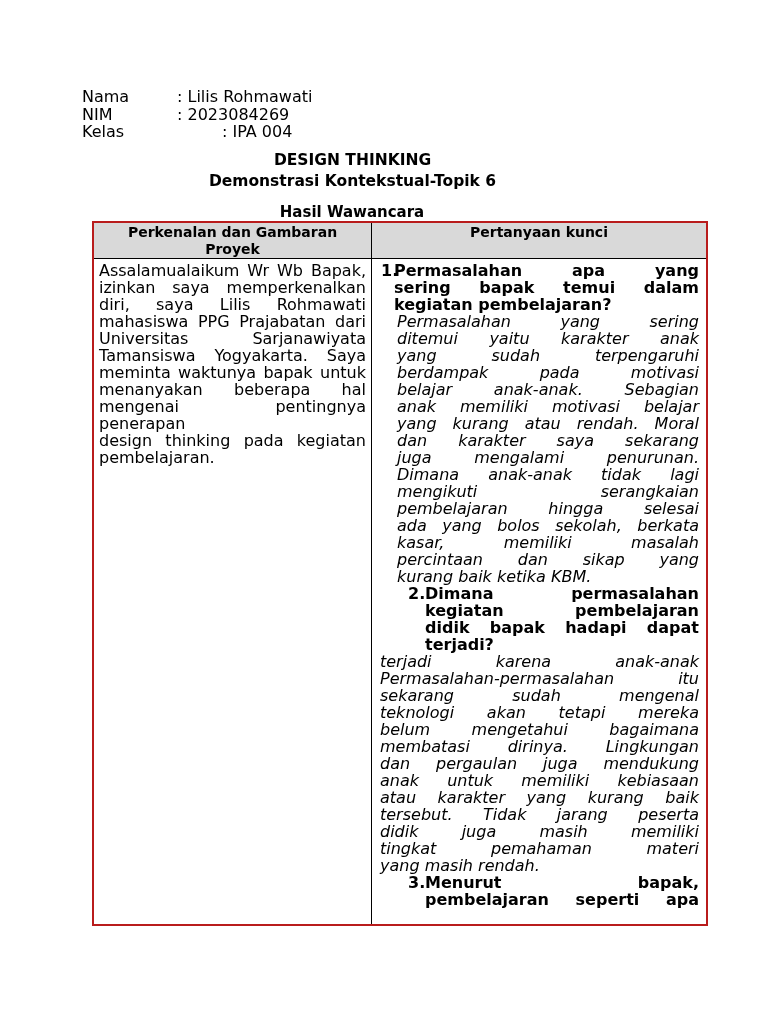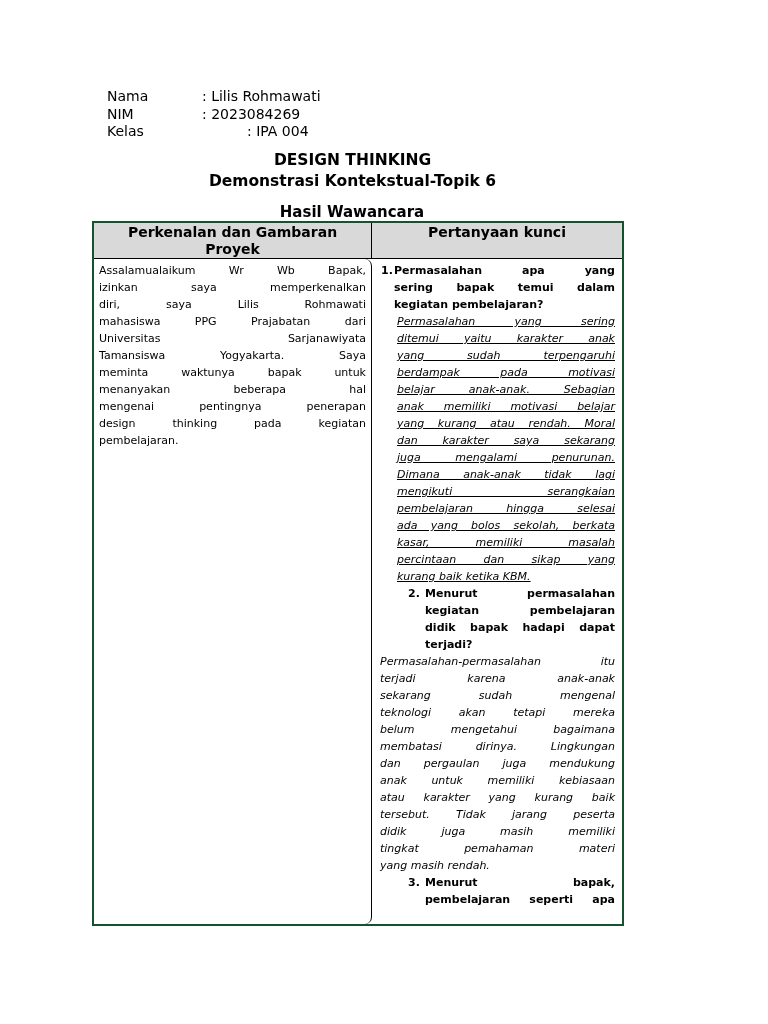--- a/index.html
+++ b/index.html
@@ -7,58 +7,58 @@
   body {
     width: 768px; height: 1024px;
     background: #ffffff;
     font-family: "DejaVu Sans", sans-serif;
     color: #000000;
     overflow: hidden;
   }
   .page { position: relative; width: 768px; height: 1024px; background: #ffffff; }
 
   
-  .meta { position: absolute; left: 107px; top: 88px; font-size: 14px; line-height: 17.5px; }
+  .meta { position: absolute; left: 82px; top: 88px; font-size: 16px; line-height: 17.5px; }
   .mrow { display: flex; }
   .mlabel { flex: 0 0 95px; width: 95px; }
   .mrow.indent .mvalue { padding-left: 45px; }
 
   
   .doc-title { position: absolute; top: 150px; left: 0; width: 705px; text-align: center;
                font-weight: bold; font-size: 15.5px; line-height: 21px; }
   .section-title { position: absolute; top: 203px; left: 0; width: 704px; text-align: center;
                    font-weight: bold; font-size: 15px; }
 
   
-  .tbl { position: absolute; left: 92px; top: 221px; width: 532px; height: 705px;
-         border: 2px solid #14532d; background: #fff;
+  .tbl { position: absolute; left: 92px; top: 221px; width: 616px; height: 705px;
+         border: 2px solid #b91c1c; background: #fff;
          display: grid; grid-template-columns: 278px 1fr; grid-template-rows: 36px 1fr;
          overflow: hidden; }
   .th { background: #d9d9d9; font-weight: bold; font-size: 14px; line-height: 17px;
         text-align: center; padding-top: 1px; border-bottom: 1.5px solid #000; }
   .th1 { border-right: 1.5px solid #000; }
-  .td { font-size: 11px; line-height: 17px; padding: 3px 5px 0 5px; overflow: hidden; border-radius: 7px; }
+  .td { font-size: 16px; line-height: 17px; padding: 3px 5px 0 5px; overflow: hidden; }
   .td1 { border-right: 1.5px solid #000; }
   .td2 { padding: 3px 7px 0 8px; }
 
   
   .jline { text-align: justify; text-align-last: justify; }
   .jline.end { text-align-last: left; }
 
   
   .qa { font-weight: bold; position: relative; }
   .qa .num { position: absolute; top: 0; }
   .qa.first { padding-left: 14px; }
   .qa.first .num { left: 1px; }
   .qa.rest { padding-left: 45px; }
   .qa.rest .num { left: 28px; }
 
   
   .ans { font-style: italic; }
-  .ans.a1 { padding-left: 17px; text-decoration: underline; }
+  .ans.a1 { padding-left: 17px; }
   .ans.a2 { padding-left: 0; }
 </style>
 </head>
 <body>
 
 <div class="page">
 
   <div class="meta">
     <div class="mrow">
       <span class="mlabel">Nama</span>
@@ -126,29 +126,29 @@
         <div class="jline">mengikuti serangkaian</div>
         <div class="jline">pembelajaran hingga selesai</div>
         <div class="jline">ada yang bolos sekolah, berkata</div>
         <div class="jline">kasar, memiliki masalah</div>
         <div class="jline">percintaan dan sikap yang</div>
         <div class="jline end">kurang baik ketika KBM.</div>
       </div>
 
       <div class="qa rest">
         <span class="num">2.</span>
-        <div class="jline">Menurut permasalahan</div>
+        <div class="jline">Dimana permasalahan</div>
         <div class="jline">kegiatan pembelajaran</div>
         <div class="jline">didik bapak hadapi dapat</div>
         <div class="jline end">terjadi?</div>
       </div>
 
       <div class="ans a2">
+        <div class="jline">terjadi karena anak-anak</div>
         <div class="jline">Permasalahan-permasalahan itu</div>
-        <div class="jline">terjadi karena anak-anak</div>
         <div class="jline">sekarang sudah mengenal</div>
         <div class="jline">teknologi akan tetapi mereka</div>
         <div class="jline">belum mengetahui bagaimana</div>
         <div class="jline">membatasi dirinya. Lingkungan</div>
         <div class="jline">dan pergaulan juga mendukung</div>
         <div class="jline">anak untuk memiliki kebiasaan</div>
         <div class="jline">atau karakter yang kurang baik</div>
         <div class="jline">tersebut. Tidak jarang peserta</div>
         <div class="jline">didik juga masih memiliki</div>
         <div class="jline">tingkat pemahaman materi</div>

